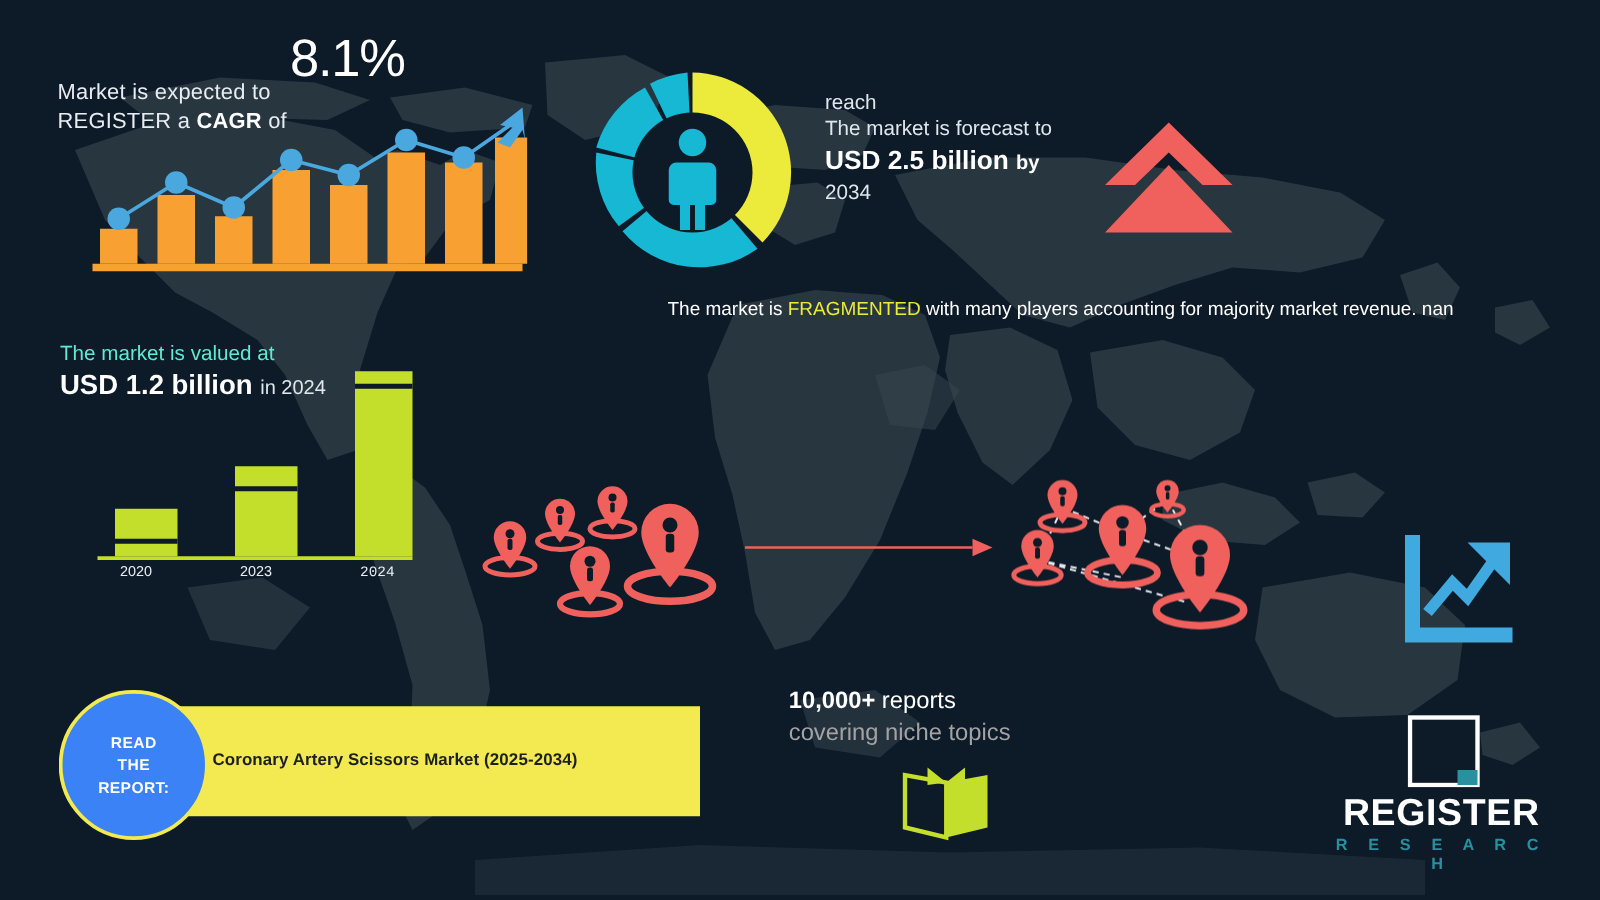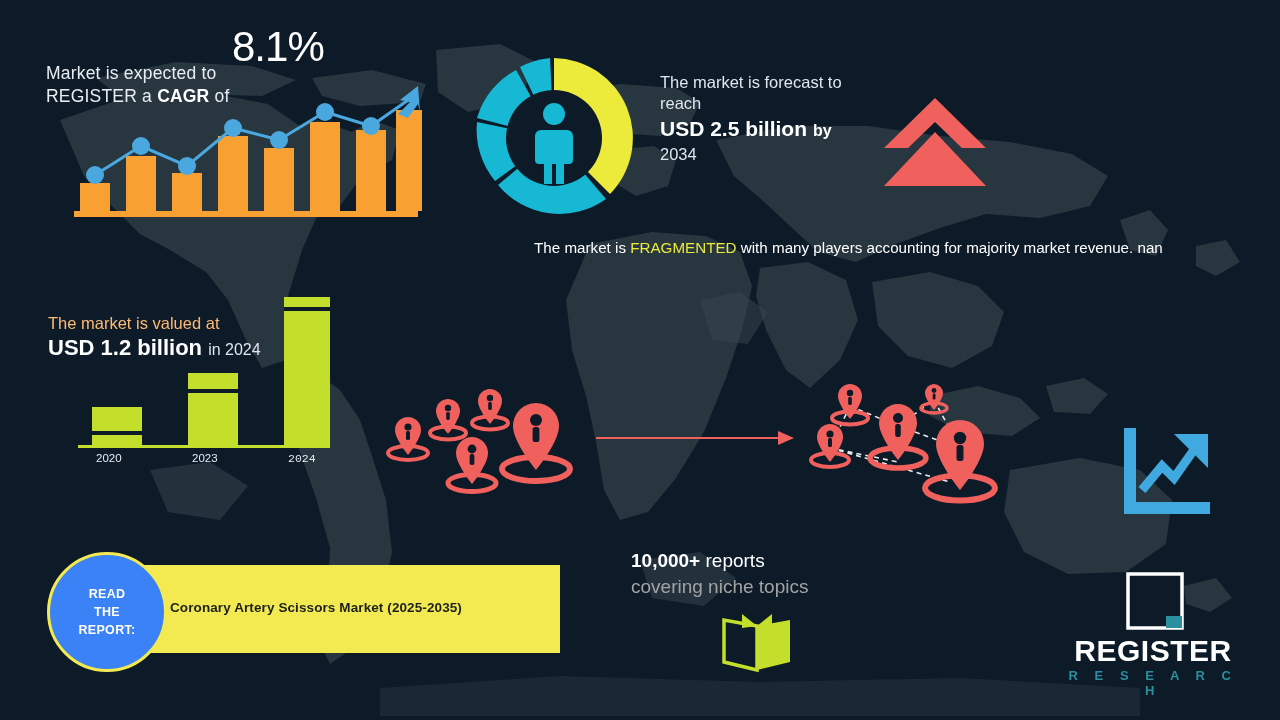--- a/index.html
+++ b/index.html
@@ -47,21 +47,21 @@
   
   #chevrons { left:882px; top:96px; width:106px; height:92px; z-index:4; }
 
   
   #fragmented { left:534px; top:236px; width:676px; z-index:5;
     font-size:15.2px; line-height:24px; color:#ffffff; }
   #fragmented .hl { color:#ecea3b; }
 
   
   #valued-block { left:48px; top:272px; z-index:5; }
-  #valued-l1 { font-size:16.5px; line-height:22px; color:#fdba74;margin-top:40px; }
+  #valued-l1 { font-size:16.5px; line-height:22px; color:#5eead4; }
   #valued-l2 { font-size:22px; line-height:28px; font-weight:bold; color:#ffffff; }
   #valued-l2 .small { font-size:16px; font-weight:400; color:#dfe6ec; }
 
   #green-chart { left:70px; top:295px; width:270px; height:180px; z-index:4; }
   .gyear { position:absolute; font-size:11.5px; color:#e8edf2; }
 
   
   #pins-left  { left:380px; top:385px; width:240px; height:115px; z-index:4; }
   #pins-right { left:800px; top:382px; width:220px; height:125px; z-index:4; }
   #flow-arrow { left:596px; top:428px; width:200px; height:20px; z-index:4; }
@@ -207,22 +207,22 @@
       <path d="M86 86 L52 15 A80 80 0 0 1 82 6 Z" fill="#16b8d4"></path>
       <circle cx="86" cy="86" r="48" fill="#0d1a28"></circle>
       <g fill="#16b8d4">
         <circle cx="86" cy="62" r="11"></circle>
         <path d="M73 78 h26 a6 6 0 0 1 6 6 v24 a4 4 0 0 1 -4 4 h-5 v20 h-8 v-20 h-4 v20 h-8 v-20 h-5 a4 4 0 0 1 -4 -4 v-24 a6 6 0 0 1 6 -6 z"></path>
       </g>
     </svg>
   </div>
 
   <div class="abs" id="forecast-block">
+    <div id="forecast-l1">reach</div>
     <div id="forecast-l1">The market is forecast to</div>
-    <div id="forecast-l1">reach</div>
     <div id="forecast-l2"><span>USD 2.5 billion</span> <span class="small">by</span></div>
     <div id="forecast-l3">2034</div>
   </div>
 
   <div class="abs" id="chevrons">
     <svg width="106" height="92" viewBox="0 0 106 92" aria-hidden="true">
       <polygon points="53,2 104,52 80,52 53,26 26,52 2,52" fill="#f0615d"></polygon>
       <polygon points="53,36 104,90 2,90" fill="#f0615d"></polygon>
     </svg>
   </div>
@@ -351,21 +351,21 @@
 
   <div class="abs" id="growth-icon">
     <svg width="98" height="98" viewBox="0 0 98 98" aria-hidden="true">
       <path d="M8 4 h12 v74 h74 v12 h-86 z" fill="#3fa9e0"></path>
       <polyline points="26,66 46,42 58,54 82,20" fill="none" stroke="#3fa9e0" stroke-width="9" stroke-linejoin="miter"></polyline>
       <polygon points="92,10 92,44 58,10" fill="#3fa9e0"></polygon>
     </svg>
   </div>
 
   <div class="abs" id="report-banner"></div>
-  <div id="report-title">Coronary Artery Scissors Market (2025-2035)</div>
+  <div id="report-title">Coronary Artery Scissors Market (2025-2034)</div>
   <div class="abs" id="report-circle">
     <div id="report-circle-label">
       <span>READ</span><br>
       <span>THE</span><br>
       <span>REPORT:</span>
     </div>
   </div>
 
   <div class="abs" id="reports-block">
     <div id="reports-l1"><span class="b">10,000+</span><span> reports</span></div>

